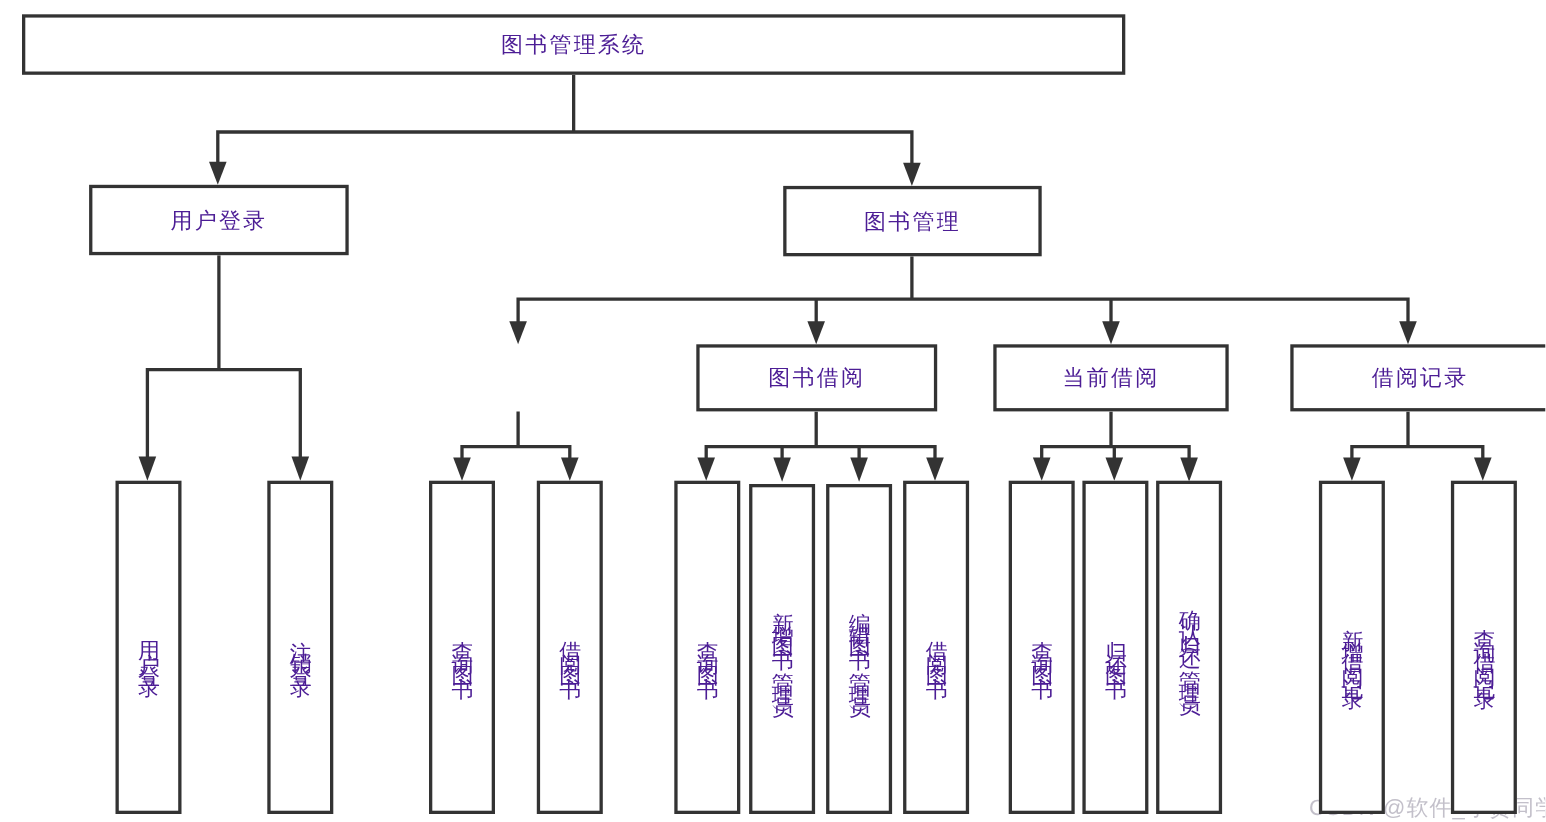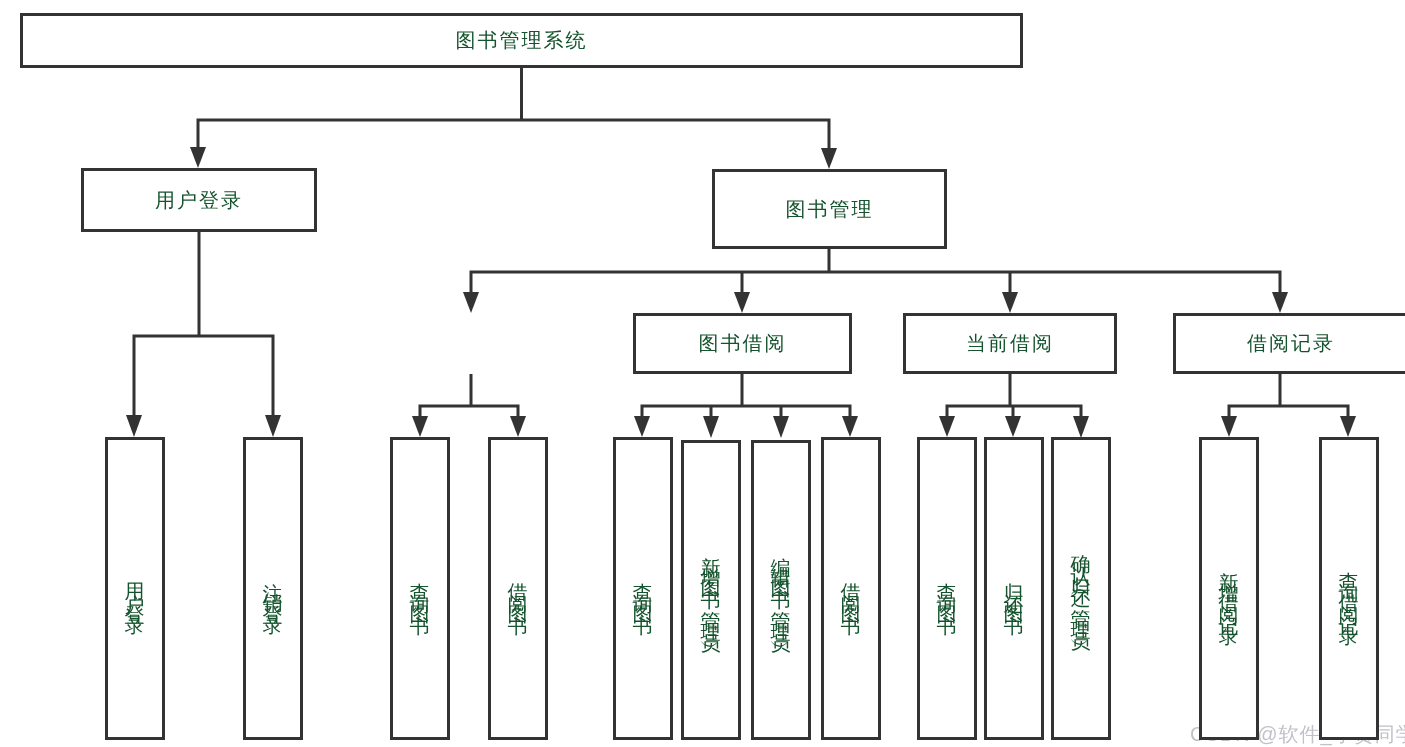--- a/index.html
+++ b/index.html
@@ -15,38 +15,38 @@
     z-index:1;
   }
   .box{
     position:absolute;
     box-sizing:border-box;
     border:3px solid #333333;
     background:#ffffff;
     display:flex;
     align-items:center;
     justify-content:center;
-    color:#14532d;
+    color:#4c1d95;
     font-size:20px;
     z-index:2;
     white-space:nowrap;
   }
   .hbox{letter-spacing:2px;}
   .vbox{
     writing-mode:vertical-rl;
     text-orientation:mixed;
     letter-spacing:11px;
     font-size:20px;
     line-height:1;
   }
   
   .n-root{left:20px;top:13px;width:1003px;height:55px;}
   
   .n-userlogin{left:81px;top:168px;width:236px;height:64px;}
-  .n-bookmgmt{left:712px;top:169px;width:235px;height:80px;}
+  .n-bookmgmt{left:712px;top:169px;width:235px;height:64px;}
   
   .lvl3{top:313px;height:61px;}
   .n-newbook{left:363px;width:217px;}
   .n-borrow{left:633px;width:219px;}
   .n-current{left:903px;width:214px;}
   .n-records{left:1173px;width:236px;}
   
   .leaf{top:437px;width:60px;height:303px;}
   .lf-1{left:105px;}
   .lf-2{left:243px;}

